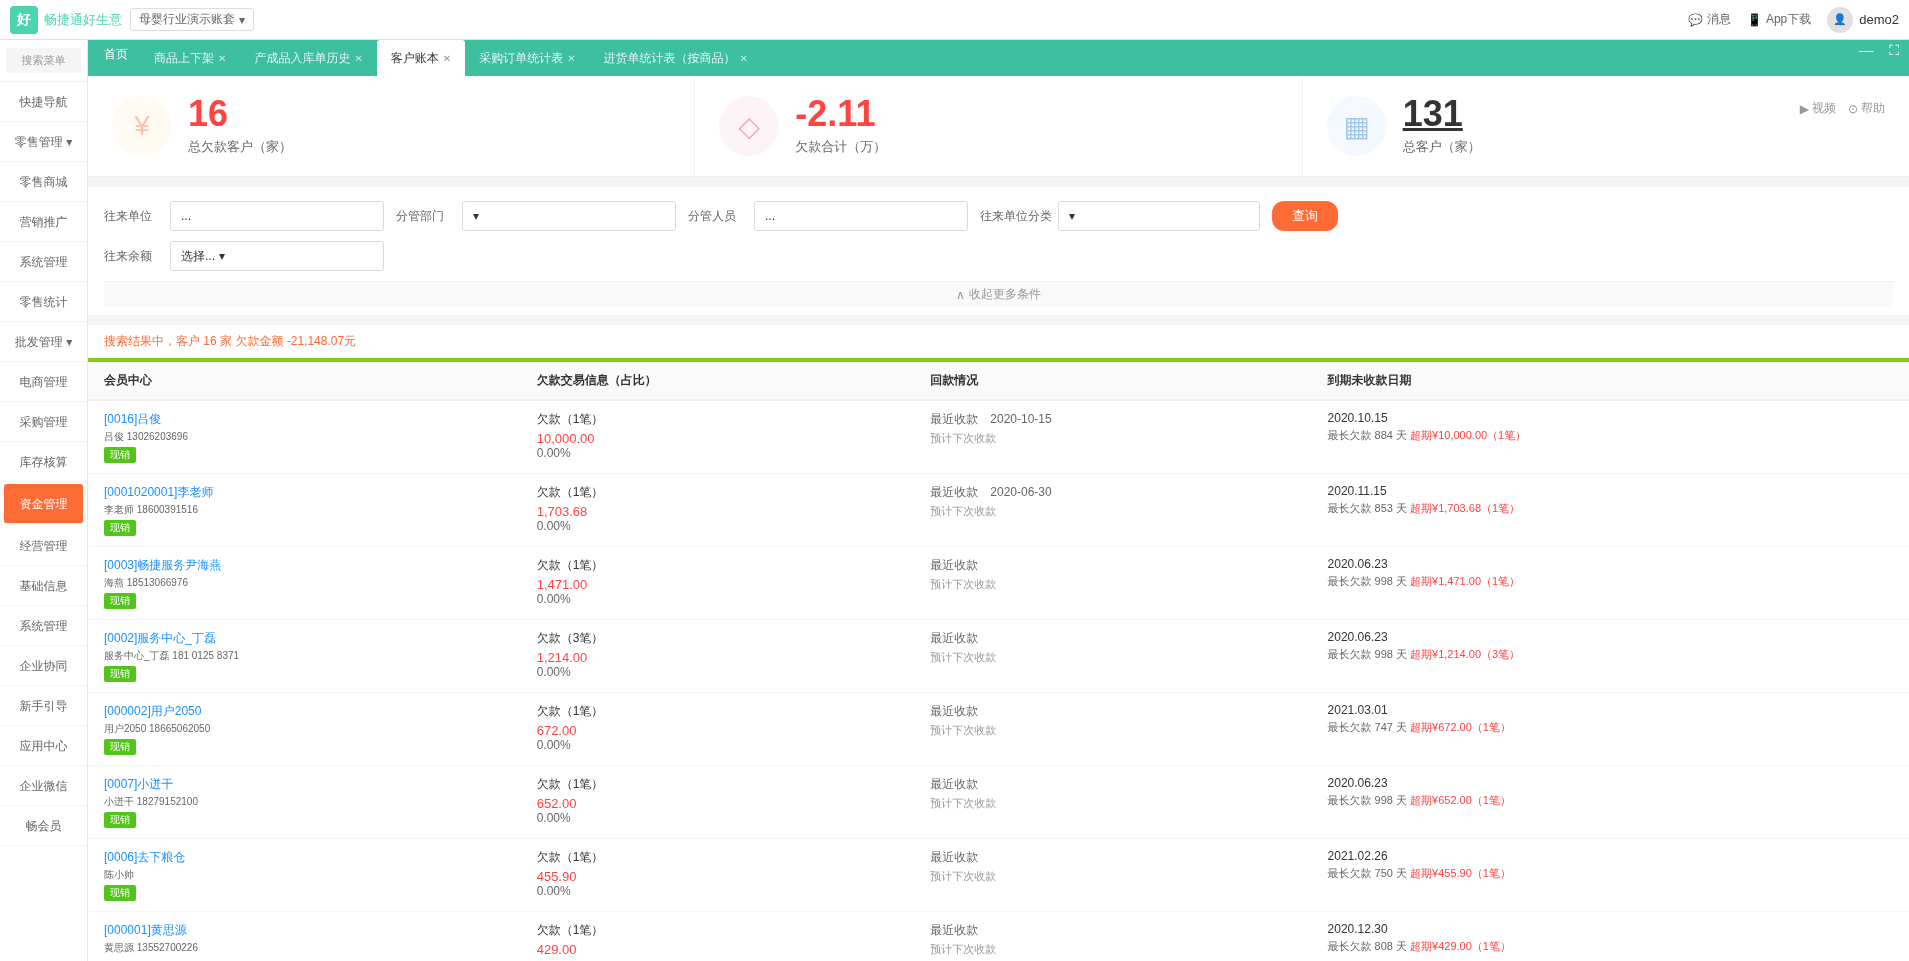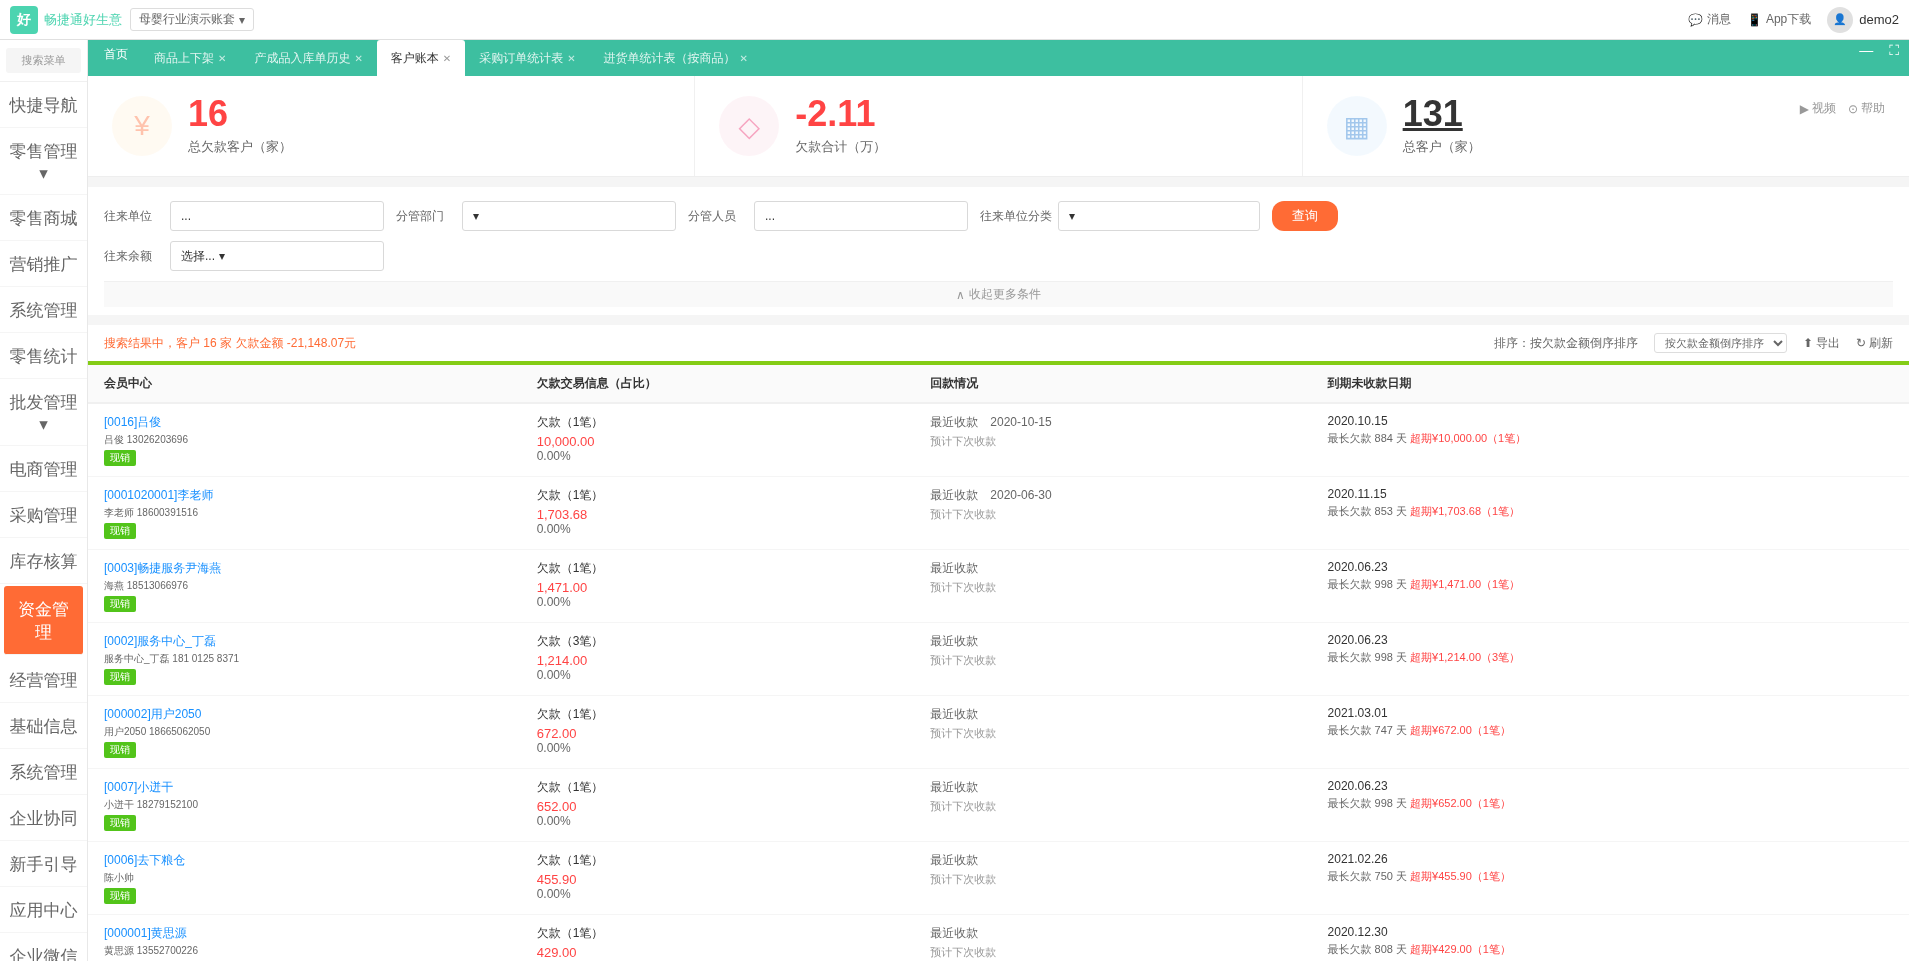--- a/index.html
+++ b/index.html
@@ -19,21 +19,21 @@
 
     
     .layout { display: flex; height: calc(100vh - 40px); }
 
     
     .sidebar { width: 88px; background: #fff; border-right: 1px solid #e8e8e8; display: flex; flex-direction: column; overflow-y: auto; }
     .sidebar-search { padding: 8px 6px; border-bottom: 1px solid #f0f0f0; }
     .sidebar-search-btn { width: 100%; background: #f5f5f5; border: none; border-radius: 3px; padding: 5px; font-size: 11px; color: #999; cursor: pointer; text-align: center; }
     .sidebar-item { padding: 10px 6px; text-align: center; cursor: pointer; font-size: 12px; color: #666; border-bottom: 1px solid #f5f5f5; }
     .sidebar-item.active { background: #ff6b35; color: #fff; border-radius: 3px; margin: 2px 4px; }
-    .sidebar-item-label { font-size: 17px; margin-top: 2px; }
+    .sidebar-item-label { font-size: 12px; margin-top: 2px; }
 
     
     .main { flex: 1; display: flex; flex-direction: column; overflow: hidden; }
 
     
     .tabs-bar { background: #3dbfa0; display: flex; height: 36px; padding: 0 4px; }
     .tab { padding: 6px 14px; font-size: 12px; color: rgba(255,255,255,0.85); cursor: pointer; display: flex; align-items: center; gap: 4px; white-space: nowrap; border-radius: 3px 3px 0 0; }
     .tab.active { background: #fff; color: #333; }
     .tab-close { font-size: 10px; color: rgba(255,255,255,0.7); cursor: pointer; }
     .tab.active .tab-close { color: #999; }
@@ -307,34 +307,20 @@
       </div>
 
       <div class="results-bar">
         <div class="results-info">
           <span>搜索结果中，客户</span>
           <span>16</span>
           <span>家</span>
           <span>欠款金额</span>
           <span>-21,148.07元</span>
         </div>
-        <div class="results-actions">
-          <span class="sort-label">排序：按欠款金额倒序排序</span>
-          <select class="sort-select">
-            <option>按欠款金额倒序排序</option>
-          </select>
-          <span class="action-btn">
-            <span>⬆</span>
-            <span>导出</span>
-          </span>
-          <span class="action-btn">
-            <span>↻</span>
-            <span>刷新</span>
-          </span>
-        </div>
       </div>
 
       <table class="data-table">
         <thead>
           <tr>
             <th>会员中心</th>
             <th>欠款交易信息（占比）</th>
             <th>回款情况</th>
             <th>到期未收款日期</th>
           </tr>

